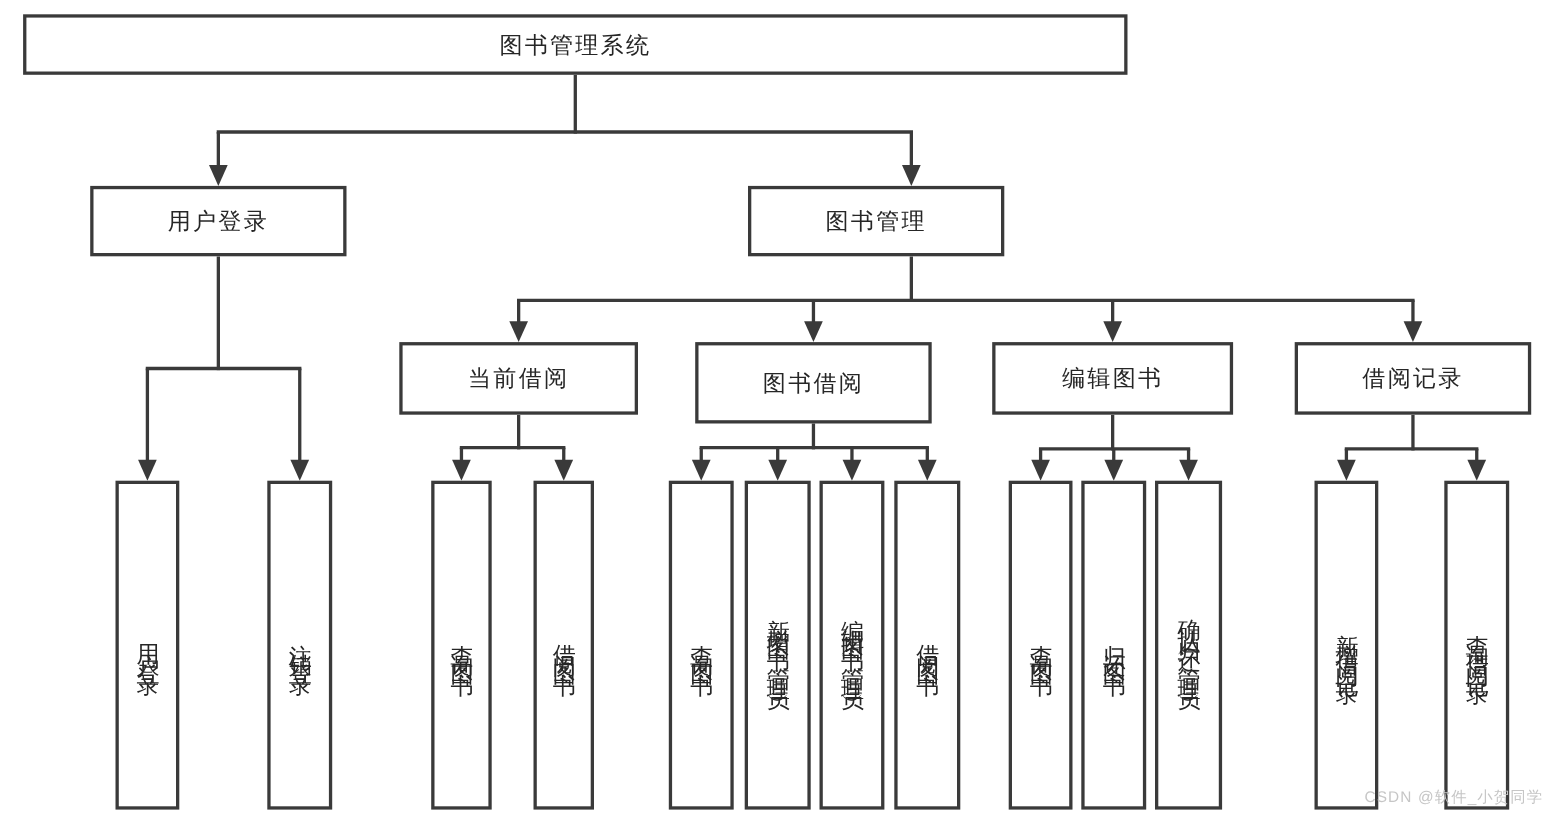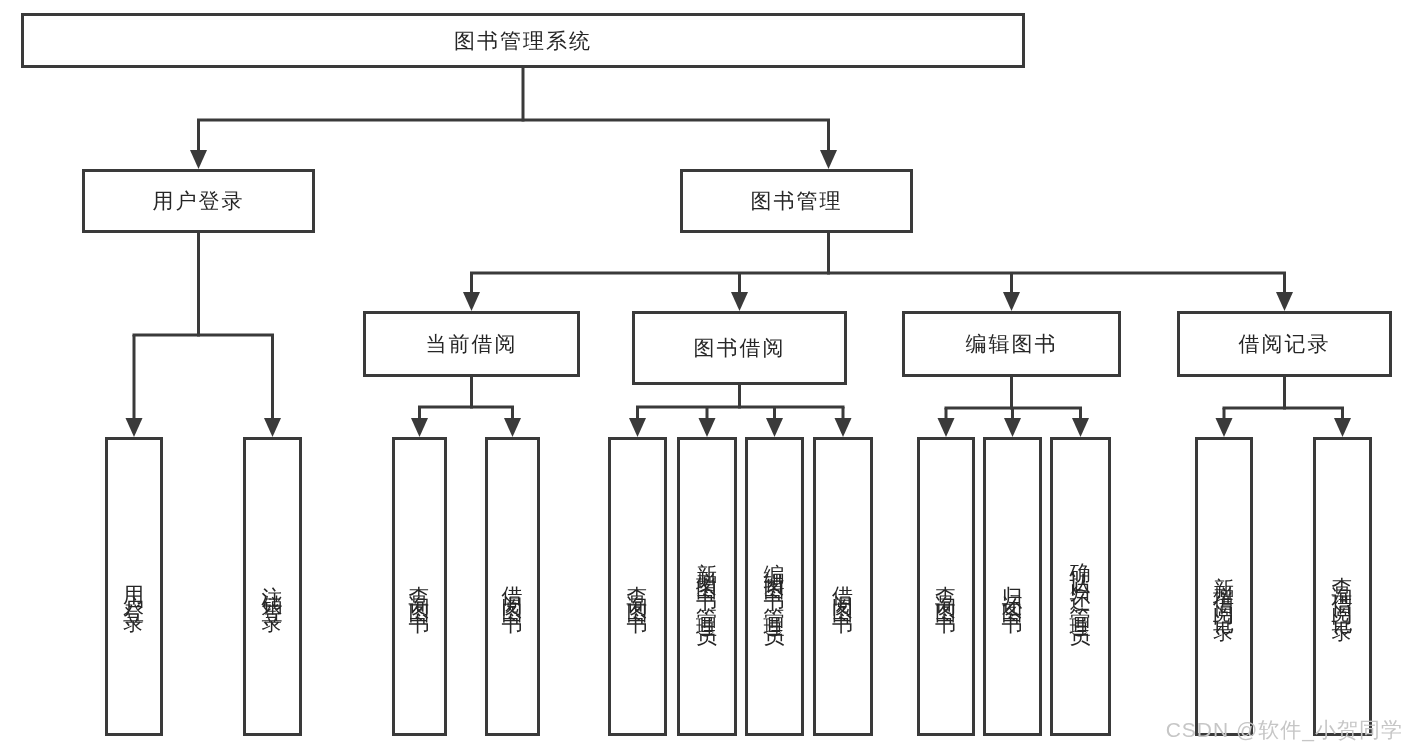--- a/index.html
+++ b/index.html
@@ -32,21 +32,21 @@
     text-orientation: mixed;
     font-size: 21px;
     letter-spacing: 9px;
     line-height: 1.1;
     white-space: nowrap;
   }
   .watermark {
     position: absolute;
     top: 716px;
     right: 2px;
-    font-size: 21px;
+    font-size: 14px;
     letter-spacing: 1px;
     color: #c6c6c6;
     z-index: 5;
     white-space: nowrap;
   }
 </style>
 </head>
 <body>
 
 <div class="canvas">

